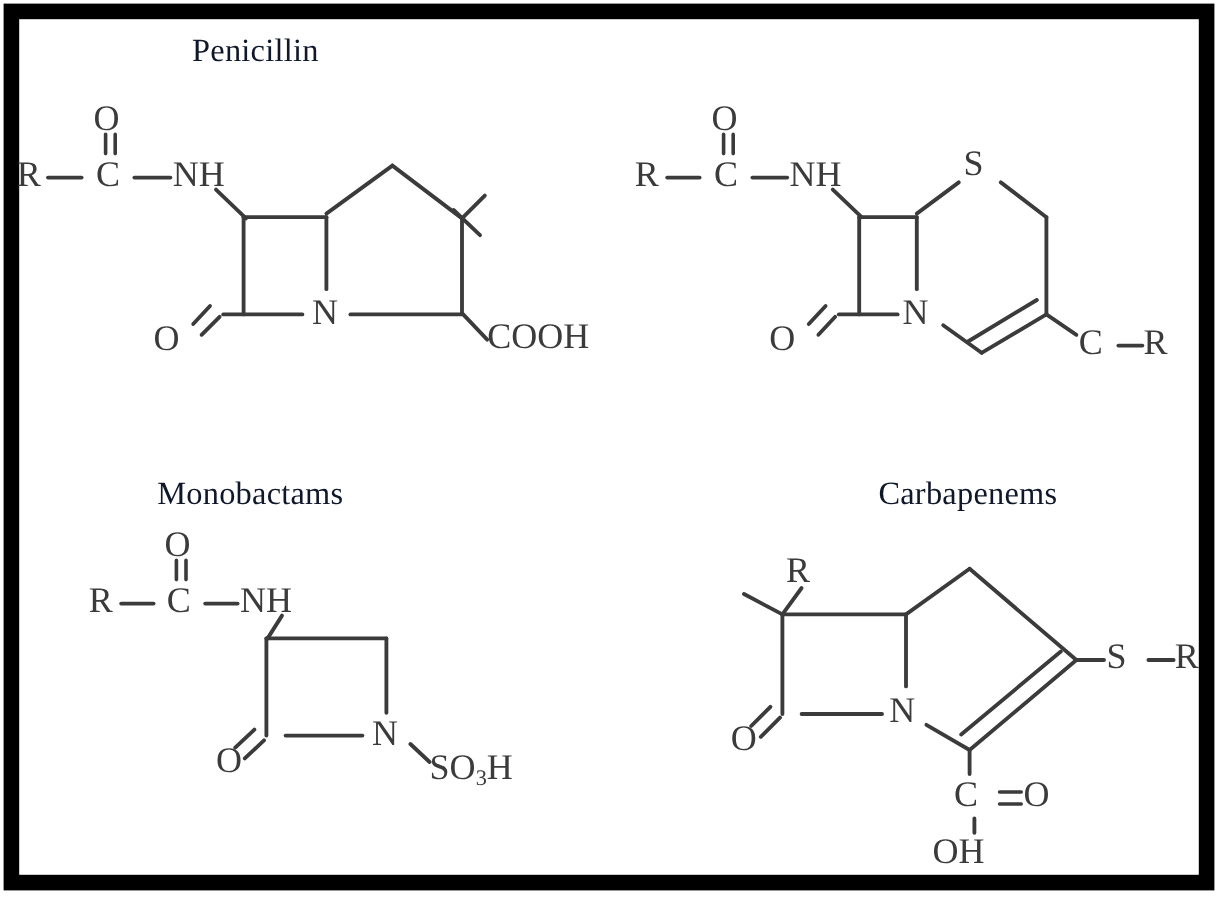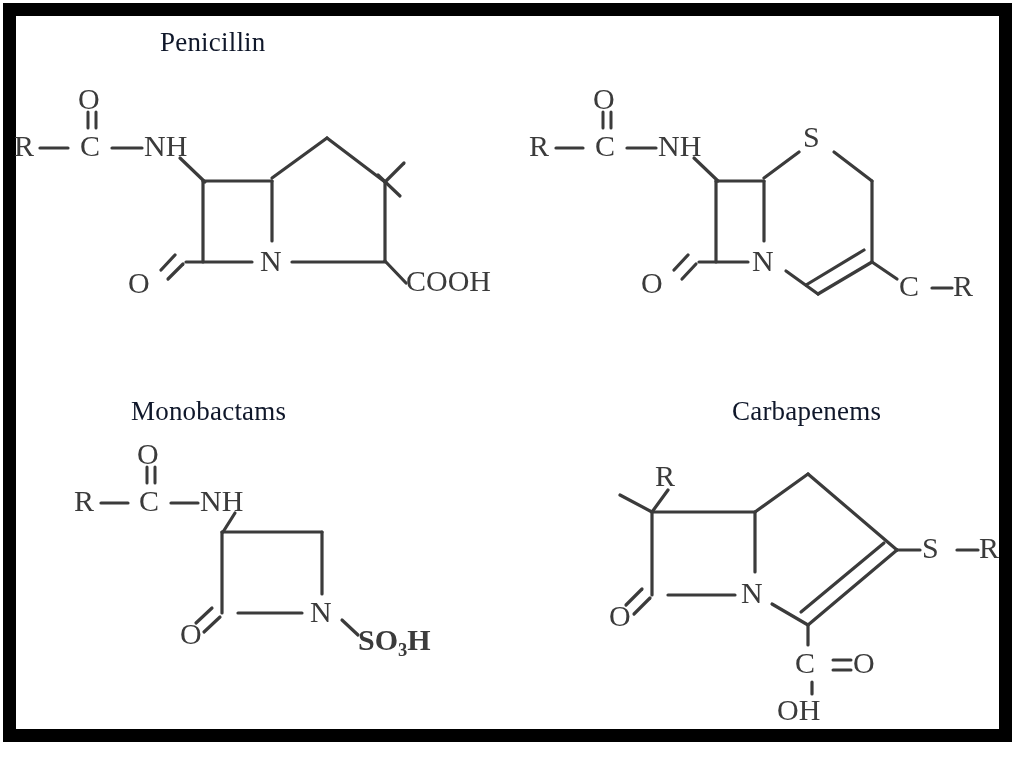--- a/index.html
+++ b/index.html
@@ -212,21 +212,21 @@
   <div class="atom" style="left:803px; top:122px;">S</div>
   <div class="atom" style="left:899px; top:271px;">C</div>
   <div class="atom" style="left:953px; top:271px;">R</div>
 
   <div class="atom" style="left:137px; top:439px;">O</div>
   <div class="atom" style="left:74px; top:486px;">R</div>
   <div class="atom" style="left:139px; top:486px;">C</div>
   <div class="atom" style="left:200px; top:486px;">NH</div>
   <div class="atom" style="left:180px; top:619px;">O</div>
   <div class="atom" style="left:310px; top:597px;">N</div>
-  <div class="atom" style="left:358px; top:625px;font-weight:bold;"><span>SO</span><sub style="font-size:0.62em; vertical-align:-0.3em;">3</sub><span>H</span></div>
+  <div class="atom" style="left:358px; top:625px;"><span>SO</span><sub style="font-size:0.62em; vertical-align:-0.3em;">3</sub><span>H</span></div>
 
   <div class="atom" style="left:655px; top:461px;">R</div>
   <div class="atom" style="left:609px; top:601px;">O</div>
   <div class="atom" style="left:741px; top:578px;">N</div>
   <div class="atom" style="left:922px; top:533px;">S</div>
   <div class="atom" style="left:979px; top:533px;">R</div>
   <div class="atom" style="left:795px; top:648px;">C</div>
   <div class="atom" style="left:853px; top:648px;">O</div>
   <div class="atom" style="left:777px; top:695px;">OH</div>
 

